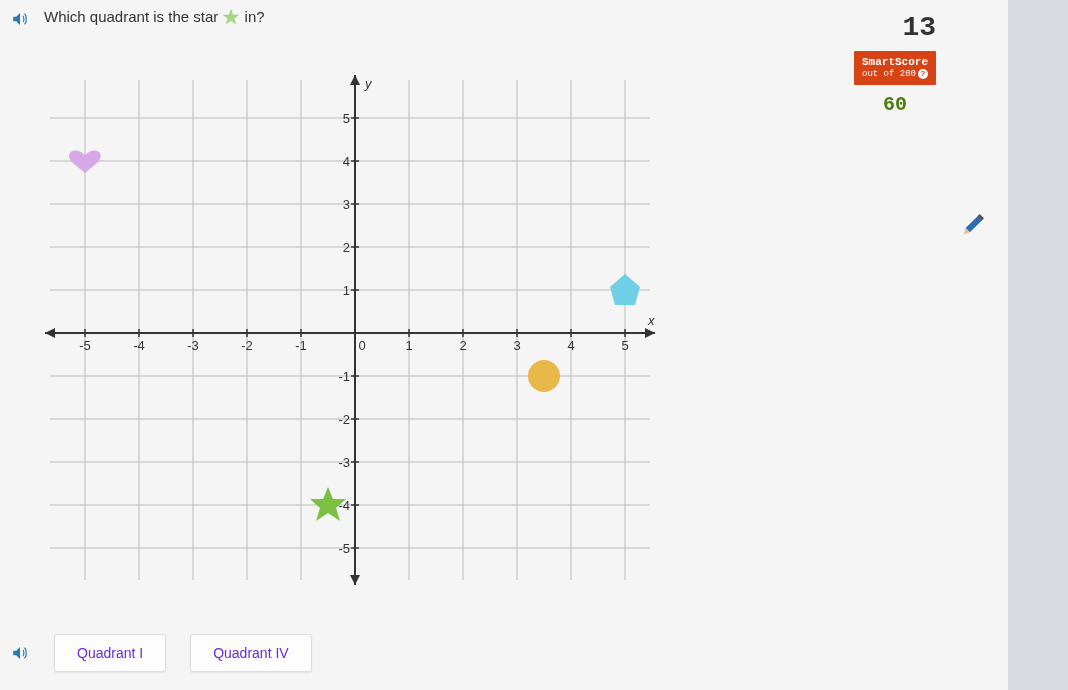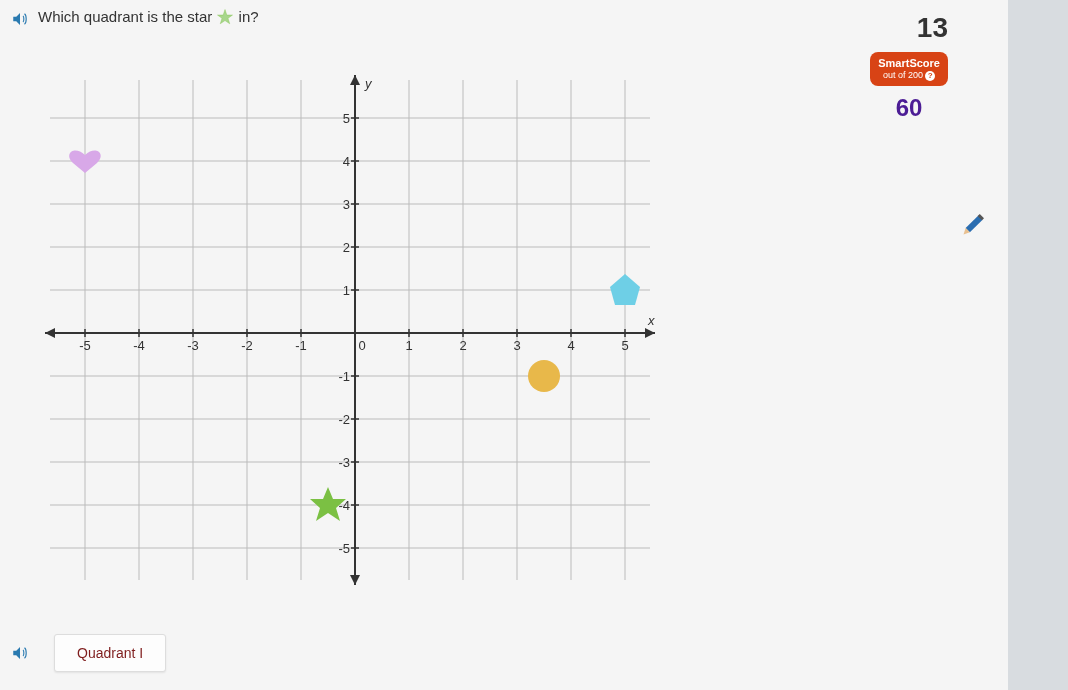--- a/index.html
+++ b/index.html
@@ -22,21 +22,21 @@
       right: 0;
       top: 0;
       width: 60px;
       height: 690px;
       background: #d8dce0;
     }
     .question-row {
       display: flex;
       align-items: center;
       padding: 8px 10px;
-      gap: 8px;
+      gap: 14px;
     }
     .audio-icon {
       width: 20px;
       height: 20px;
       display: flex;
       align-items: center;
       justify-content: center;
       cursor: pointer;
     }
     .question-text {
@@ -54,47 +54,48 @@
       top: 70px;
       width: 620px;
       height: 520px;
     }
     .graph-svg {
       width: 100%;
       height: 100%;
     }
     .score-panel {
       position: absolute;
-      right: 60px;
+      right: 72px;
       top: 12px;
       text-align: center;
+      font-family: Liberation Mono, monospace;
     }
     .score-number {
       font-size: 28px;
       font-weight: bold;
       color: #333;
       margin-bottom: 8px;
       text-align: right;
     }
     .smartscore-badge {
       background: #d84315;
       color: #fff;
       padding: 4px 8px;
-      border-radius: 8px;
+      border-radius: 1px;
       font-size: 10px;
       line-height: 1.3;
       text-align: center;
       margin-bottom: 8px;
     }
     .smartscore-badge .s1 { font-weight: bold; font-size: 11px; }
     .smartscore-badge .s2 { font-size: 9px; }
     .score-value {
-      font-size: 24px;
+      font-size: 20px;
       font-weight: bold;
-      color: #4c1d95;
+      color: #4d7c0f;
       margin-top: 0;
     }
     .pencil-icon {
       position: absolute;
       right: 20px;
       top: 210px;
       width: 32px;
       height: 32px;
     }
     .answers-row {
@@ -104,21 +105,21 @@
       display: flex;
       align-items: center;
       gap: 24px;
     }
     .answer-btn {
       background: #fdfdfd;
       border: 1px solid #ddd;
       border-radius: 3px;
       padding: 10px 22px;
       font-size: 14px;
-      color: #7f1d1d;
+      color: #6d28d9;
       cursor: pointer;
       box-shadow: 0 1px 2px rgba(0,0,0,0.08);
     }
     .help-circle {
       display: inline-flex;
       width: 10px;
       height: 10px;
       border-radius: 50%;
       background: #fff;
       color: #d84315;
@@ -279,17 +280,18 @@
 
   <div class="answers-row">
     <span class="audio-icon">
       <svg width="18" height="18" viewBox="0 0 24 24">
         <path d="M3 9v6h4l5 5V4L7 9H3z" fill="#2a7ab0"></path>
         <path d="M16 8c1.5 1 1.5 7 0 8" stroke="#2a7ab0" stroke-width="1.5" fill="none"></path>
         <path d="M18 5c3 2 3 12 0 14" stroke="#2a7ab0" stroke-width="1.5" fill="none"></path>
       </svg>
     </span>
     <button class="answer-btn">Quadrant I</button>
+    <button class="answer-btn">Quadrant IV</button>
   </div>
 
 </div>
 
 <div class="right-strip"></div>
 
 </body></html>

